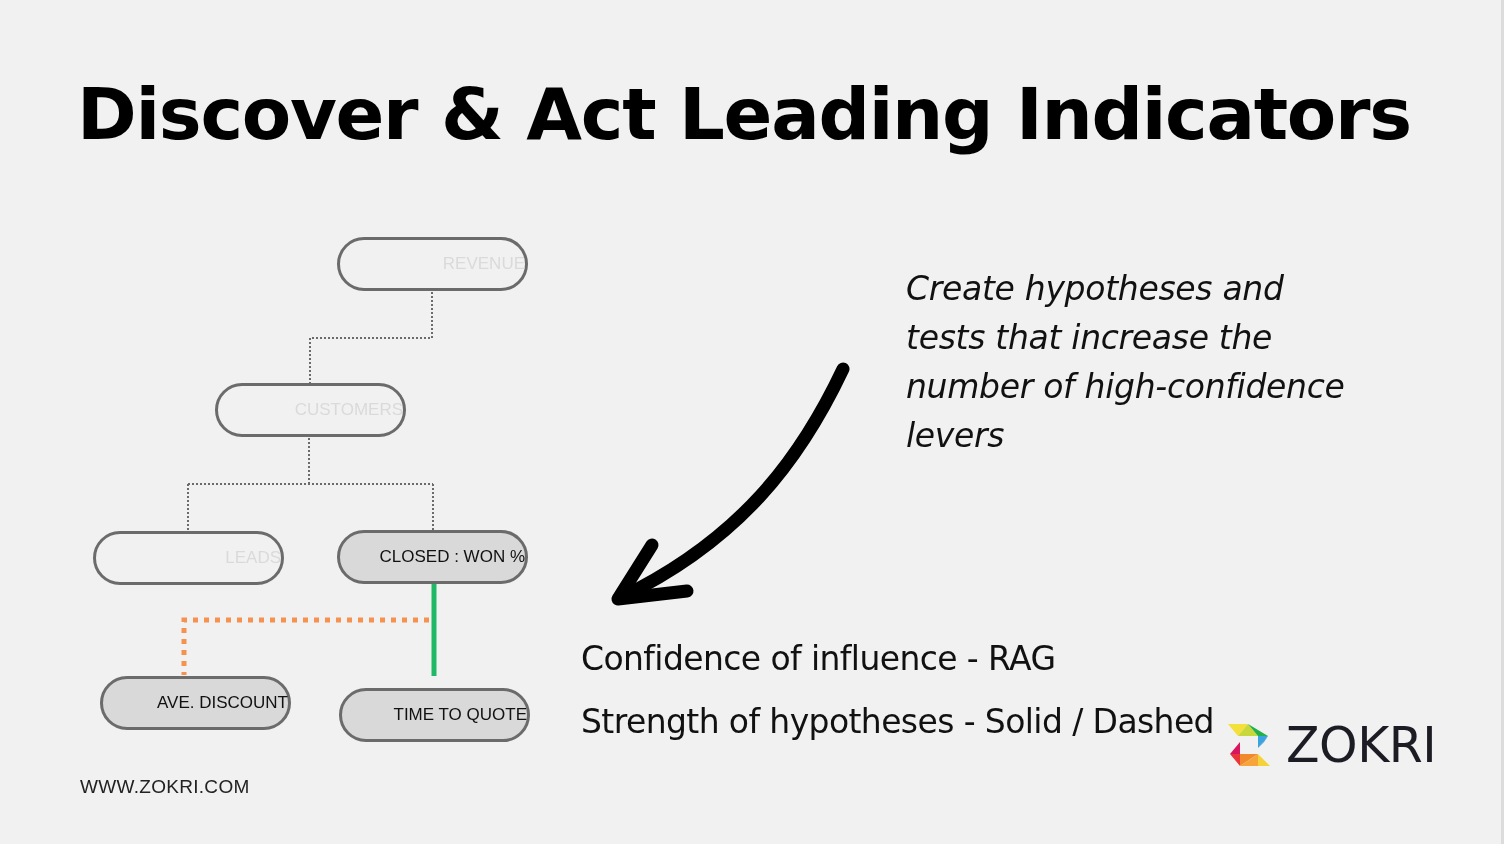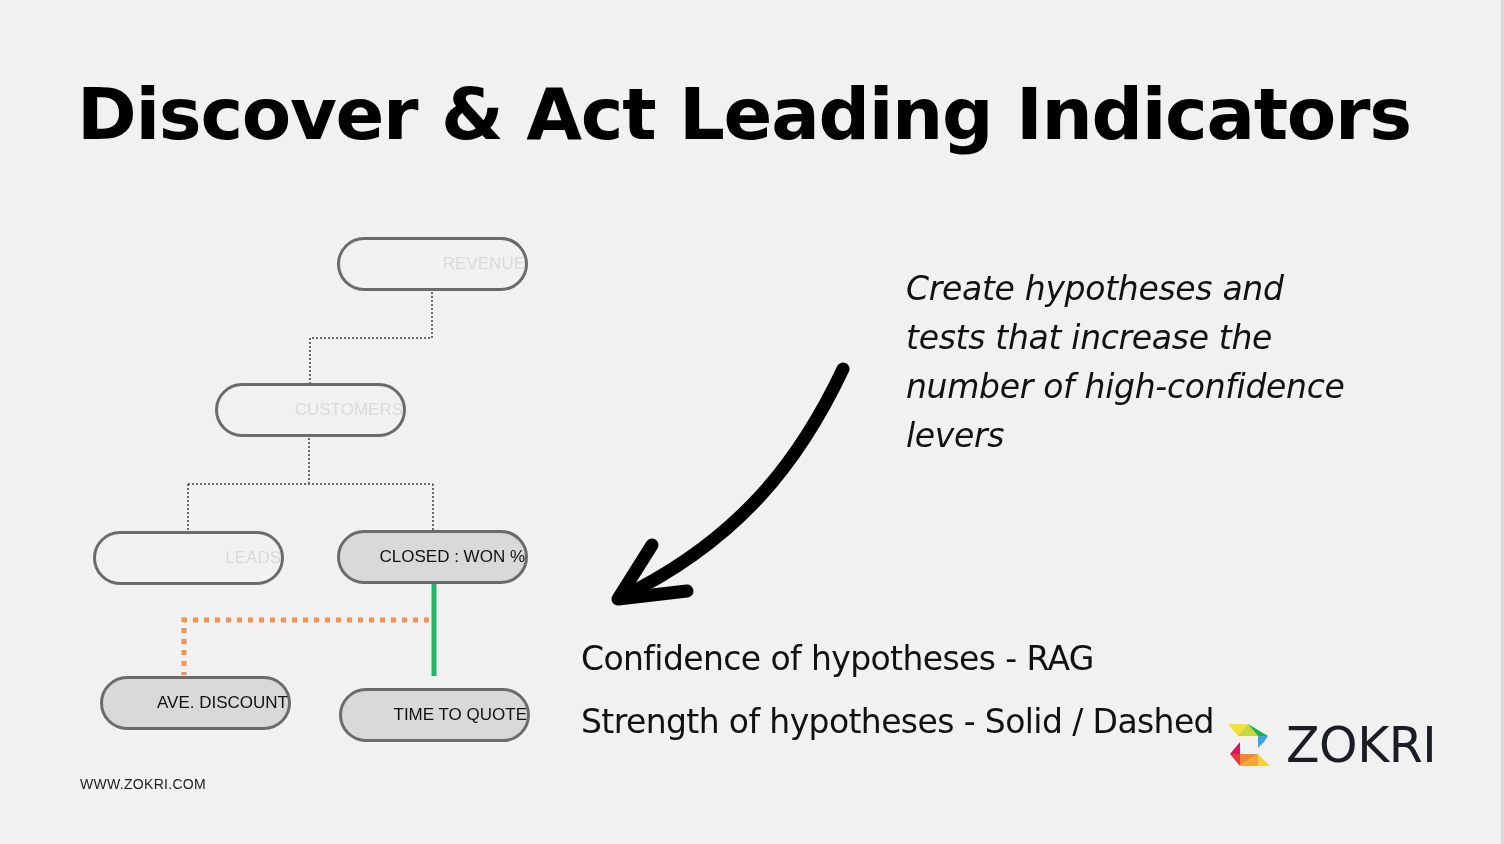--- a/index.html
+++ b/index.html
@@ -39,21 +39,21 @@
       letter-spacing: -0.3px;
     }
     .legend-line {
       position: absolute; left: 581px;
       font-family: "DejaVu Sans", sans-serif;
       font-size: 33px; color: #111; white-space: nowrap;
       letter-spacing: -0.6px; line-height: 1;
     }
     .footer-url {
       position: absolute; left: 80px; top: 776px;
-      font-family: "Liberation Sans", sans-serif; font-size: 14px;
+      font-family: "Liberation Sans", sans-serif; font-size: 19px;
       color: #222; letter-spacing: 0.3px;
     }
     .logo { position: absolute; left: 1224px; top: 720px; display: flex; align-items: center; }
     .logo-word {
       font-family: "DejaVu Sans", sans-serif; font-size: 49px;
       color: #1c1c24; margin-left: 12px; letter-spacing: -0.5px; line-height: 1;
     }
   </style>
 </head>
 <body>
@@ -92,21 +92,21 @@
 </div>
 <div class="node active" style="left:100px; top:676px;">
   <span>AVE. DISCOUNT</span>
 </div>
 <div class="node active" style="left:339px; top:676px;margin-top:12px;">
   <span>TIME TO QUOTE</span>
 </div>
 
 <div class="note">Create hypotheses and tests that increase the number of high-confidence levers</div>
 
-<div class="legend-line" style="top:642px;">Confidence of hypotheses - RAG</div>
+<div class="legend-line" style="top:642px;">Confidence of influence - RAG</div>
 <div class="legend-line" style="top:705px;">Strength of hypotheses - Solid / Dashed</div>
 
 <div class="footer-url">WWW.ZOKRI.COM</div>
 
 <div class="logo">
   <svg width="50" height="50" viewBox="0 0 50 50">
 
     <polygon points="4,4 24,4 14,16" fill="#f4e03a"></polygon>
     <polygon points="24,4 14,16 34,16" fill="#c8d83a"></polygon>
     <polygon points="24,4 34,16 44,16" fill="#22b04a"></polygon>

